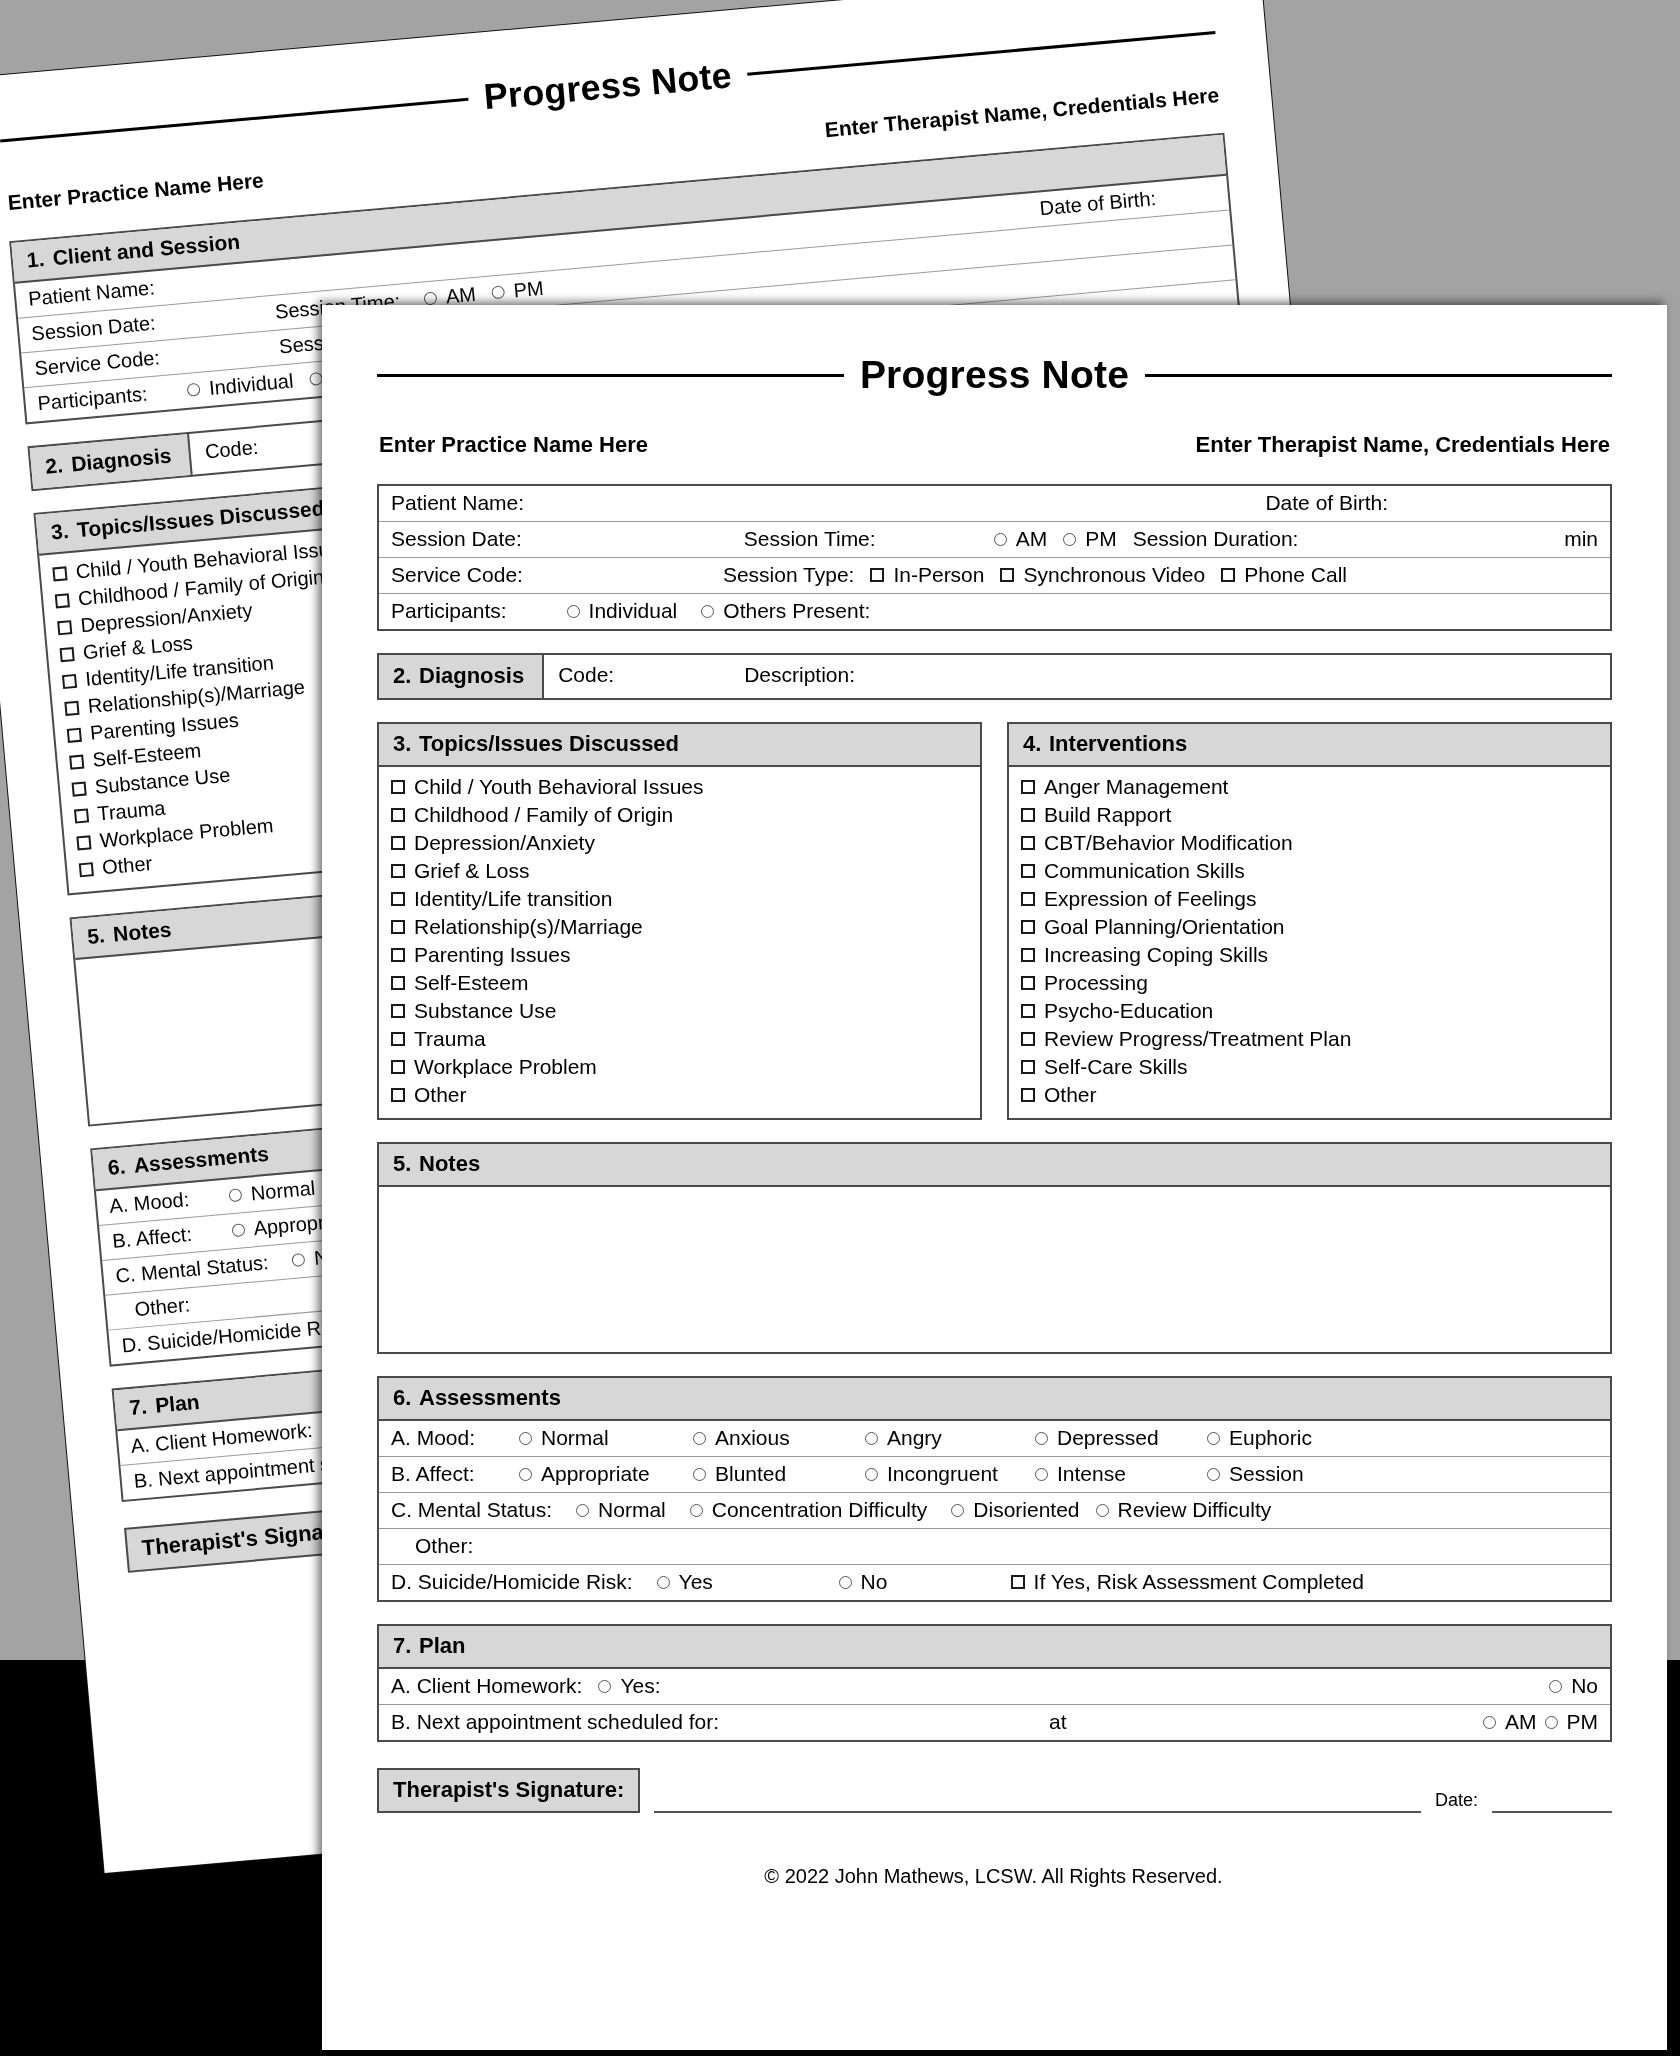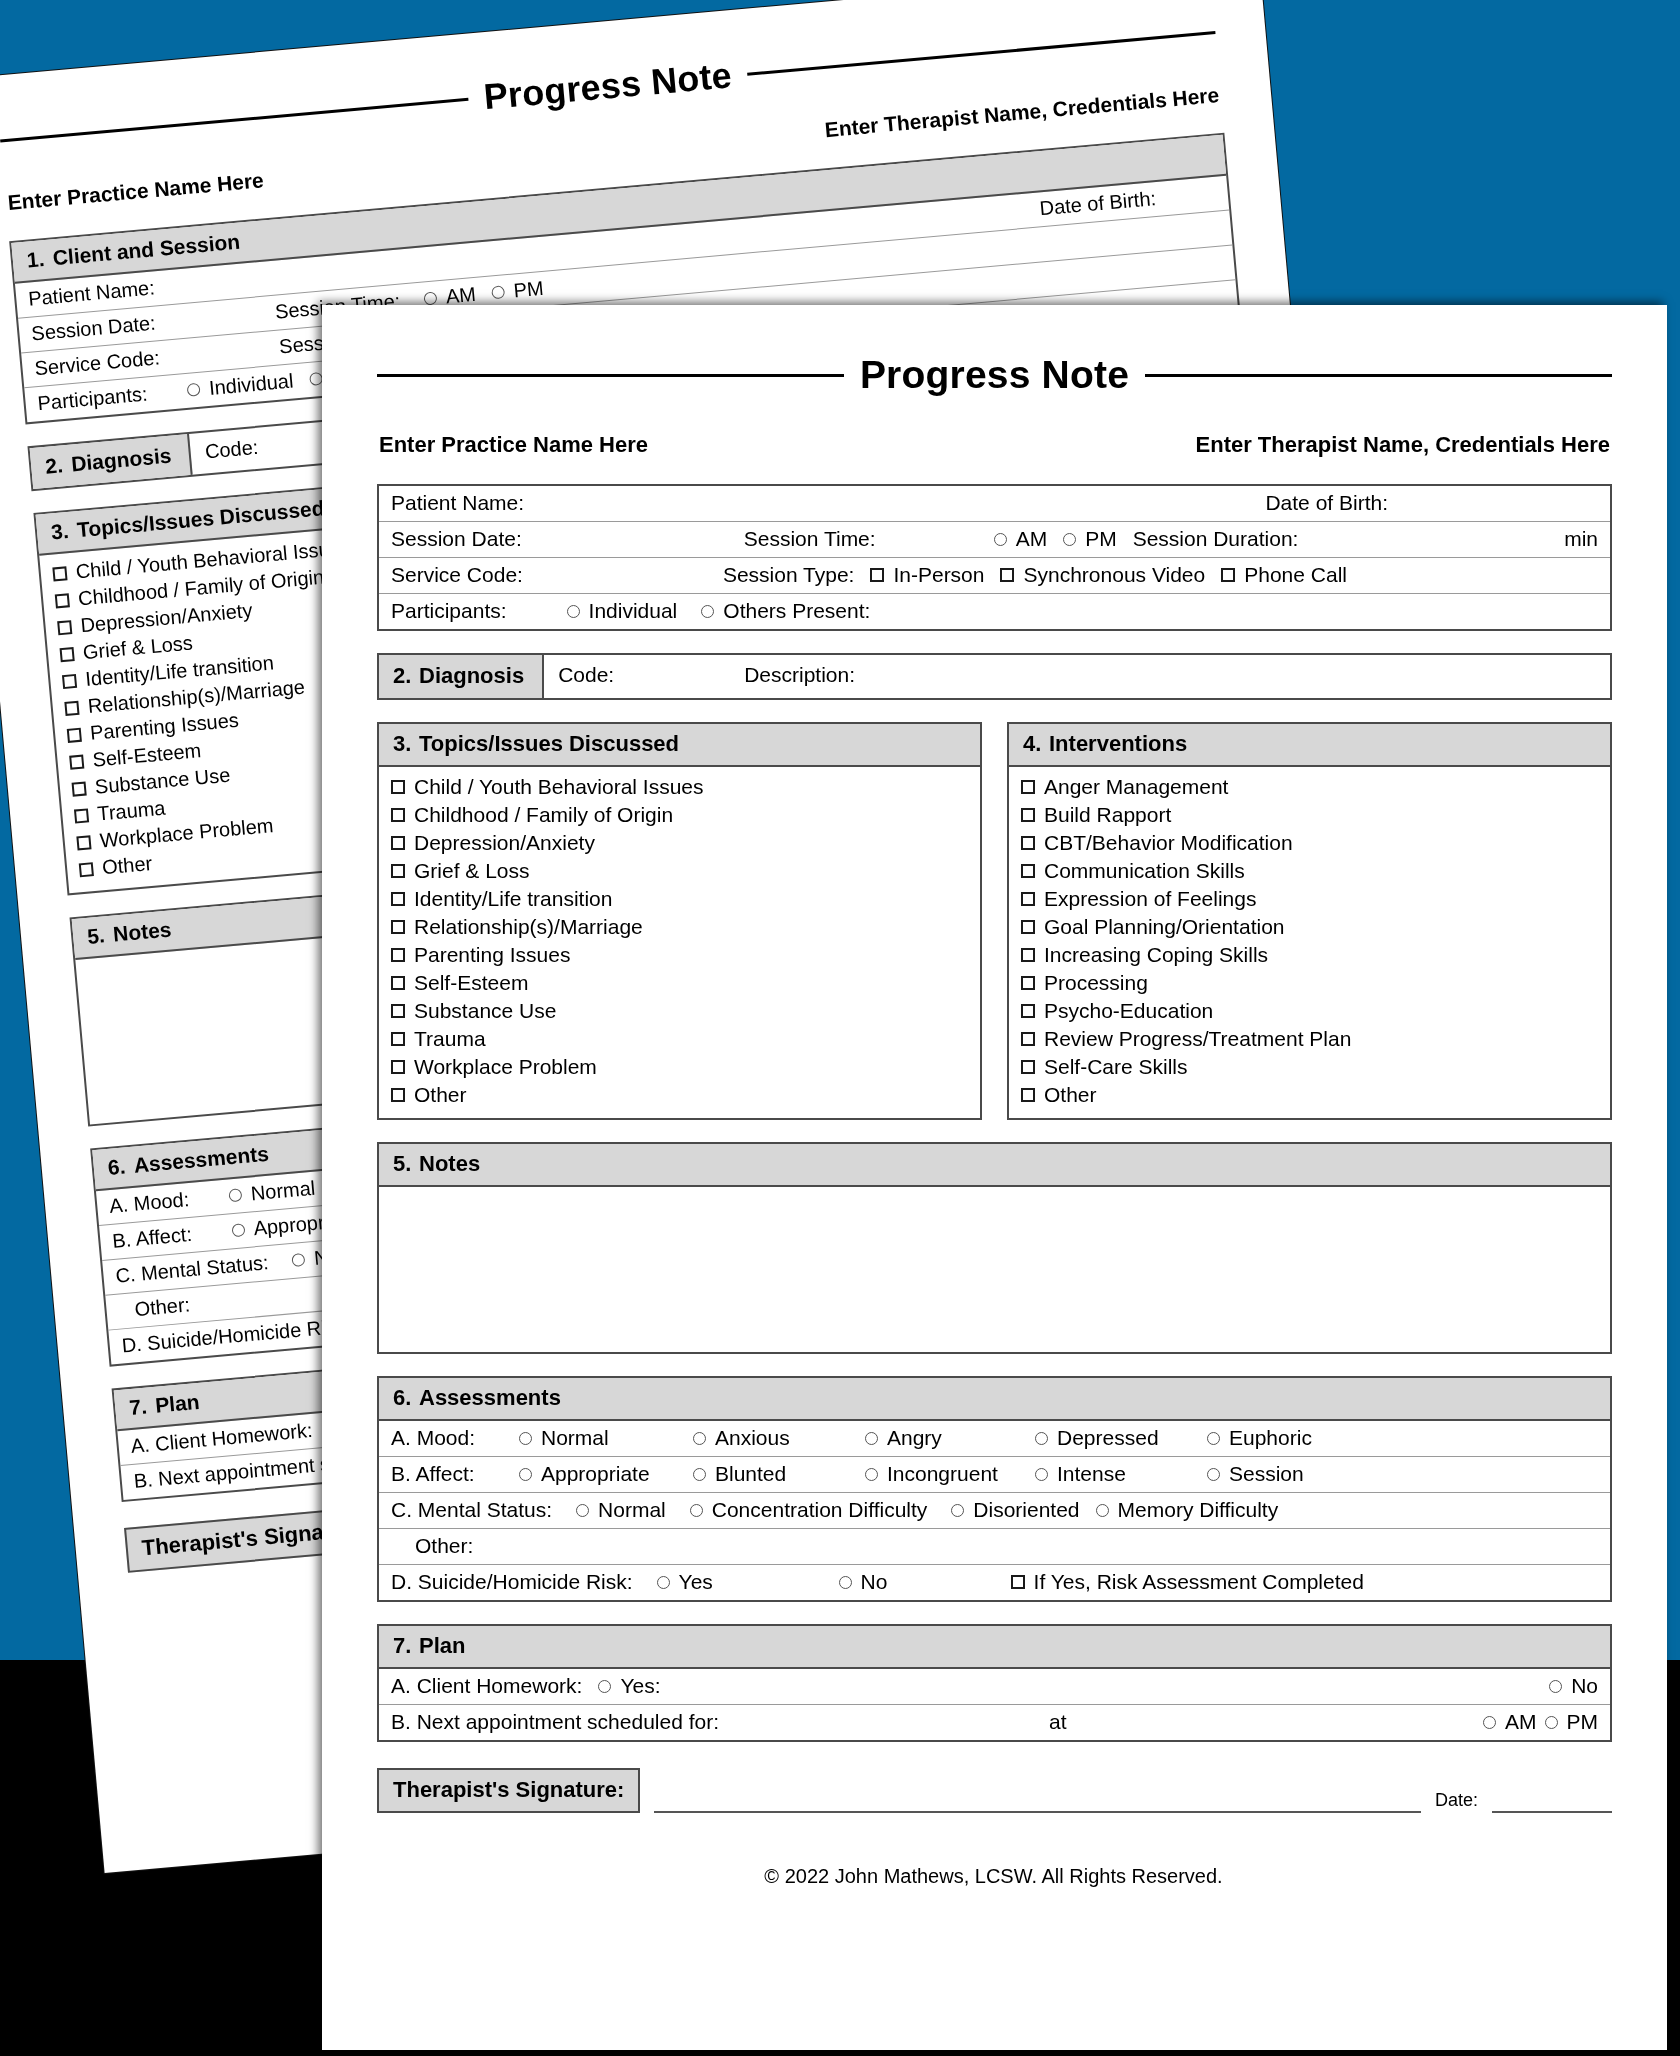--- a/index.html
+++ b/index.html
@@ -2,21 +2,21 @@
 <html><head>
 <meta charset="utf-8">
 <style>
   * { box-sizing: border-box; margin: 0; padding: 0; }
   html, body {
     width: 1680px; height: 2056px;
     background: #000;
     font-family: "Liberation Sans", sans-serif;
     overflow: hidden;
   }
-  .stage { position: relative; width: 1680px; height: 1660px; background: #0369a1; }
+  .stage { position: relative; width: 1680px; height: 1660px; background: #a3a3a3; }
 
   
   .sheet {
     background: #fff;
     position: absolute;
     color: #000;
   }
   .sheet.back {
     left: 22px; top: 18px;
     width: 1320px; height: 1800px;
@@ -630,21 +630,21 @@
           <span class="radio"></span>
           <span>Normal</span>
           <span class="sp24"></span>
           <span class="radio"></span>
           <span>Concentration Difficulty</span>
           <span class="sp24"></span>
           <span class="radio"></span>
           <span>Disoriented</span>
           <span class="sp16"></span>
           <span class="radio"></span>
-          <span>Memory Difficulty</span>
+          <span>Review Difficulty</span>
           <span class="grow"></span>
         </div>
 
         <div class="row">
           <span class="sp24"></span>
           <span>Other:</span>
           <span class="grow"></span>
         </div>
 
         <div class="row">

